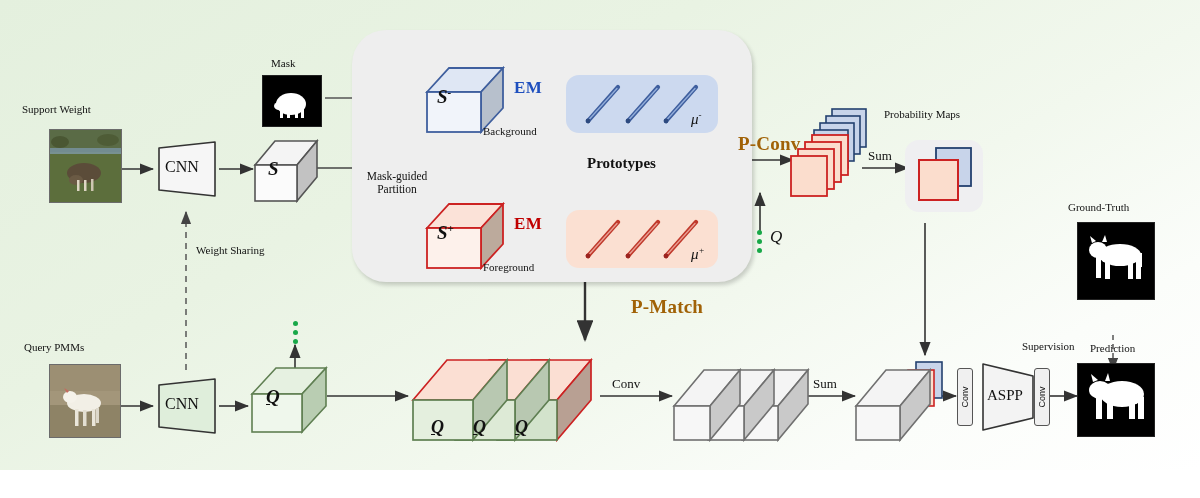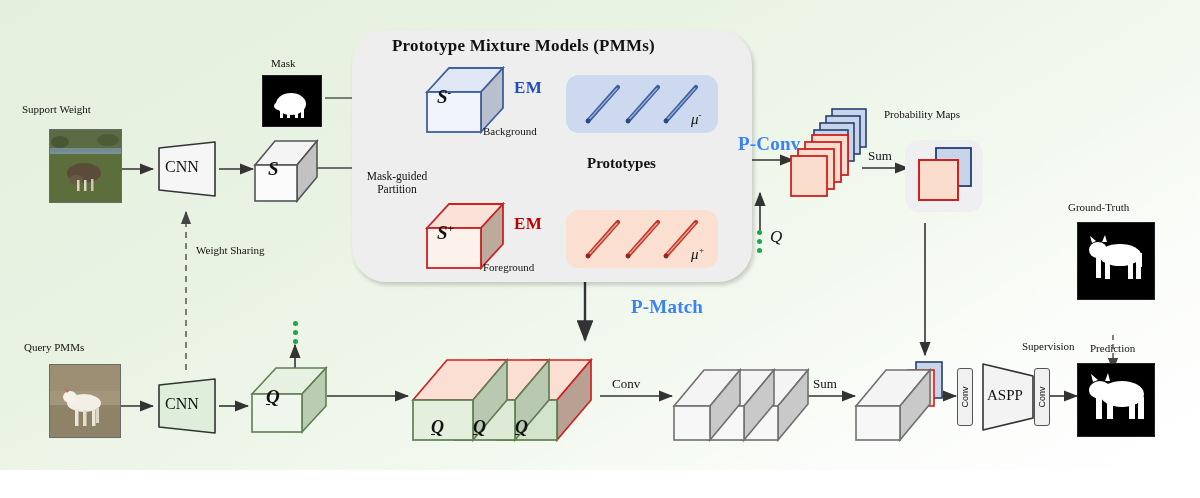--- a/index.html
+++ b/index.html
@@ -28,21 +28,21 @@
   .probmaps-panel{position:absolute;background:#efeff1;border-radius:14px;}
 
   
   .cub{position:absolute;}
 
   
   .t-title{font-weight:bold;font-size:17px;letter-spacing:.2px;}
   .t-sect{font-weight:bold;font-size:15px;}
   .t-em-blue{font-weight:bold;font-size:17px;color:#1e4fbe;letter-spacing:.3px;}
   .t-em-red{font-weight:bold;font-size:17px;color:#c00000;letter-spacing:.3px;}
-  .t-big-red{font-weight:bold;font-size:19px;color:#3b82f6;letter-spacing:.2px;}
+  .t-big-red{font-weight:bold;font-size:19px;color:#a16207;letter-spacing:.2px;}
   .t-norm{font-size:13px;}
   .t-small{font-size:11.5px;line-height:12.5px;text-align:center;}
   .t-mu{font-size:15px;font-style:italic;font-family:"Liberation Serif",serif;}
   .t-cap{font-size:11px;}
   .cube-letter{position:absolute;font-style:italic;font-weight:bold;
      font-family:"Liberation Serif",serif;color:#111;}
   .vconv{position:absolute;background:#f0f0f0;border:1.4px solid #555;border-radius:3px;}
   .vconv span{position:absolute;left:50%;top:50%;transform:translate(-50%,-50%) rotate(-90deg);
      font-size:9px;font-family:"Liberation Sans",sans-serif;color:#111;white-space:nowrap;}
   .aspp{position:absolute;}
@@ -112,21 +112,20 @@
 
     <line x1="1046" y1="396" x2="1077" y2="396" stroke="#333" stroke-width="1.6" marker-end="url(#ah)"></line>
 
     <path d="M186 370 L186 212" fill="none" stroke="#555" stroke-width="1.5" stroke-dasharray="6,5" marker-end="url(#ahd)"></path>
 
     <path d="M1113 335 L1113 370" fill="none" stroke="#555" stroke-width="1.5" stroke-dasharray="5,4" marker-end="url(#ahd)"></path>
   </svg>
 
   <div class="pmms-panel" style="left:352px;top:30px;width:400px;height:252px;"></div>
 
-  <div class="lbl t-title serif" style="left:392px;top:36px;">Prototype Mixture Models (PMMs)</div>
 
   <div class="lbl t-sect serif" style="left:587px;top:155px;">Prototypes</div>
 
   <div class="proto-panel proto-bg" style="left:566px;top:75px;width:152px;height:58px;"></div>
   <svg class="abs" style="left:566px;top:75px;width:152px;height:58px;" viewBox="0 0 152 58">
     <g stroke="#3f5f9e" stroke-width="4.2" stroke-linecap="round">
       <line x1="22" y1="46" x2="52" y2="12"></line>
       <line x1="62" y1="46" x2="92" y2="12"></line>
       <line x1="100" y1="46" x2="130" y2="12"></line>
     </g>

